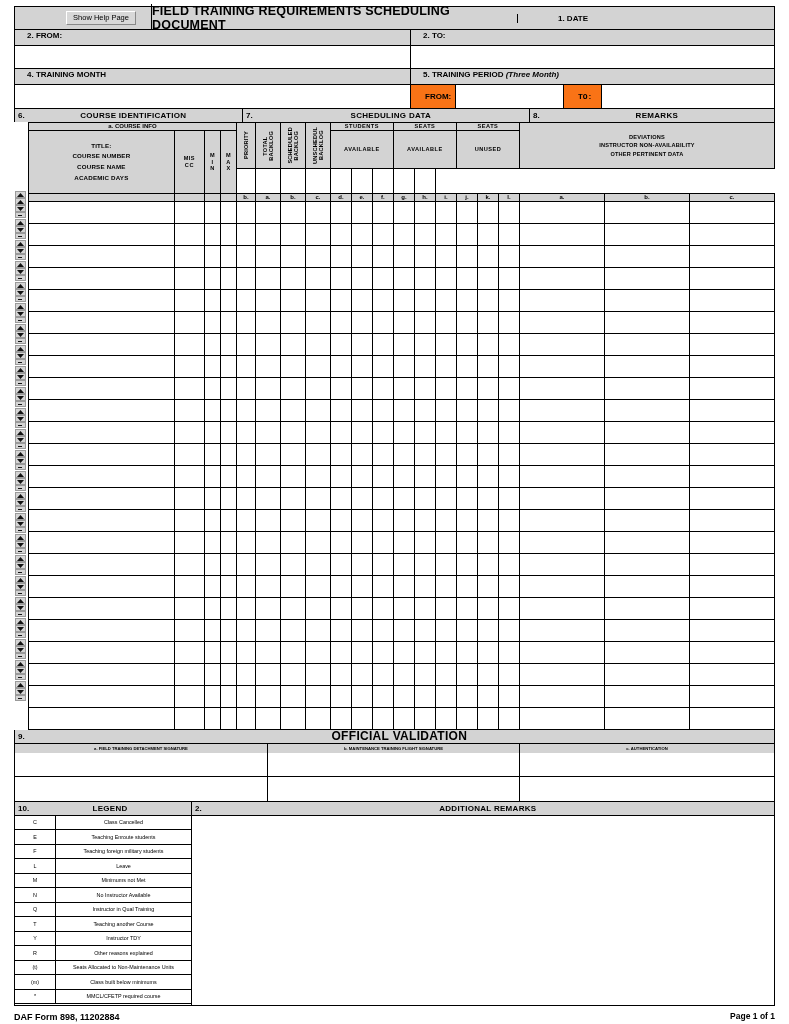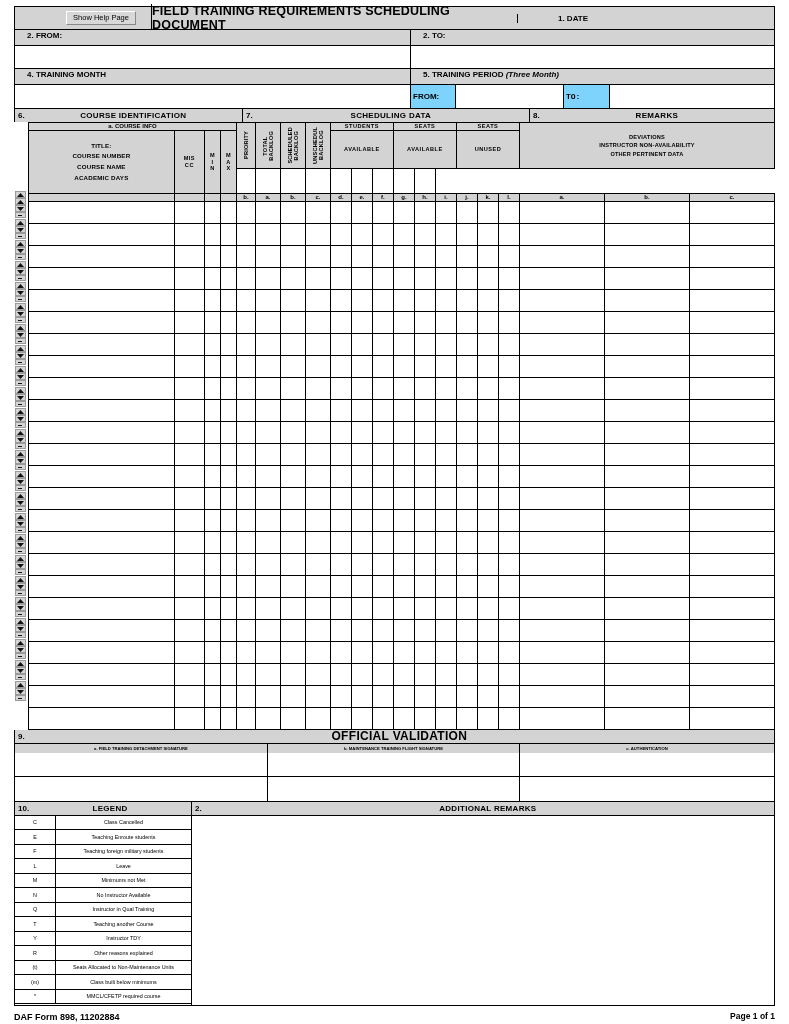--- a/index.html
+++ b/index.html
@@ -35,22 +35,22 @@
     font-size:8px;font-weight:bold;border-left:1px solid #000;}
   .datefield{width:145px;background:#fff;border-left:1px solid #000;}
 
   
   .lbl{font-size:8px;font-weight:bold;padding:2px 0 0 12px;line-height:1.1;}
   .lbl .ital{font-style:italic;}
   .halfL{width:396px;box-sizing:border-box;border-right:1px solid #000;}
   .halfR{flex:1;box-sizing:border-box;}
 
   .secrow{display:flex;border-top:1px solid #000;}
-  .tplbl{width:45px;background:#7dd3fc;display:flex;align-items:center;
-         font-size:8px;font-weight:bold;padding-left:2px;box-sizing:border-box;
+  .tplbl{width:45px;background:#f97316;display:flex;align-items:center;
+         font-size:8px;font-weight:bold;padding-left:14px;box-sizing:border-box;
          border-right:1px solid #000;}
   .tpval{background:#fff;box-sizing:border-box;}
 
   
   .bandsec{display:flex;height:14px;background:#d3d3d3;border-top:1px solid #000;box-sizing:border-box;}
   .bandsec > div{box-sizing:border-box;display:flex;align-items:center;font-size:8px;font-weight:bold;}
   .secnum{padding-left:3px;}
   .sectitle{flex:1;justify-content:center;letter-spacing:.3px;}
 
   
@@ -159,21 +159,21 @@
     <div class="halfR gray" style="height:15px;">
       <div class="lbl"><span>5. TRAINING PERIOD</span> <span class="ital">(Three Month)</span></div>
     </div>
   </div>
   <div class="secrow" style="border-left:1px solid #000;border-right:1px solid #000;">
     <div class="halfL white" style="height:23px;"></div>
     <div class="halfR" style="height:23px;padding:0;">
       <div style="display:flex;height:23px;">
         <div class="tplbl" style="border-top:none;">FROM:</div>
         <div class="tpval" style="width:108px;border-right:1px solid #000;"></div>
-        <div class="tplbl" style="width:46px;font-family:Liberation Mono, monospace;">TO:</div>
+        <div class="tplbl" style="width:38px;font-family:Liberation Mono, monospace;">TO:</div>
         <div class="tpval" style="flex:1;"></div>
       </div>
     </div>
   </div>
 
   <div class="bandsec" style="border-left:1px solid #000;border-right:1px solid #000;">
     <div style="width:228px;border-right:1px solid #000;">
       <span class="secnum">6.</span>
       <span class="sectitle" style="flex:1;text-align:center;display:block;width:100%;">COURSE IDENTIFICATION</span>
     </div>

